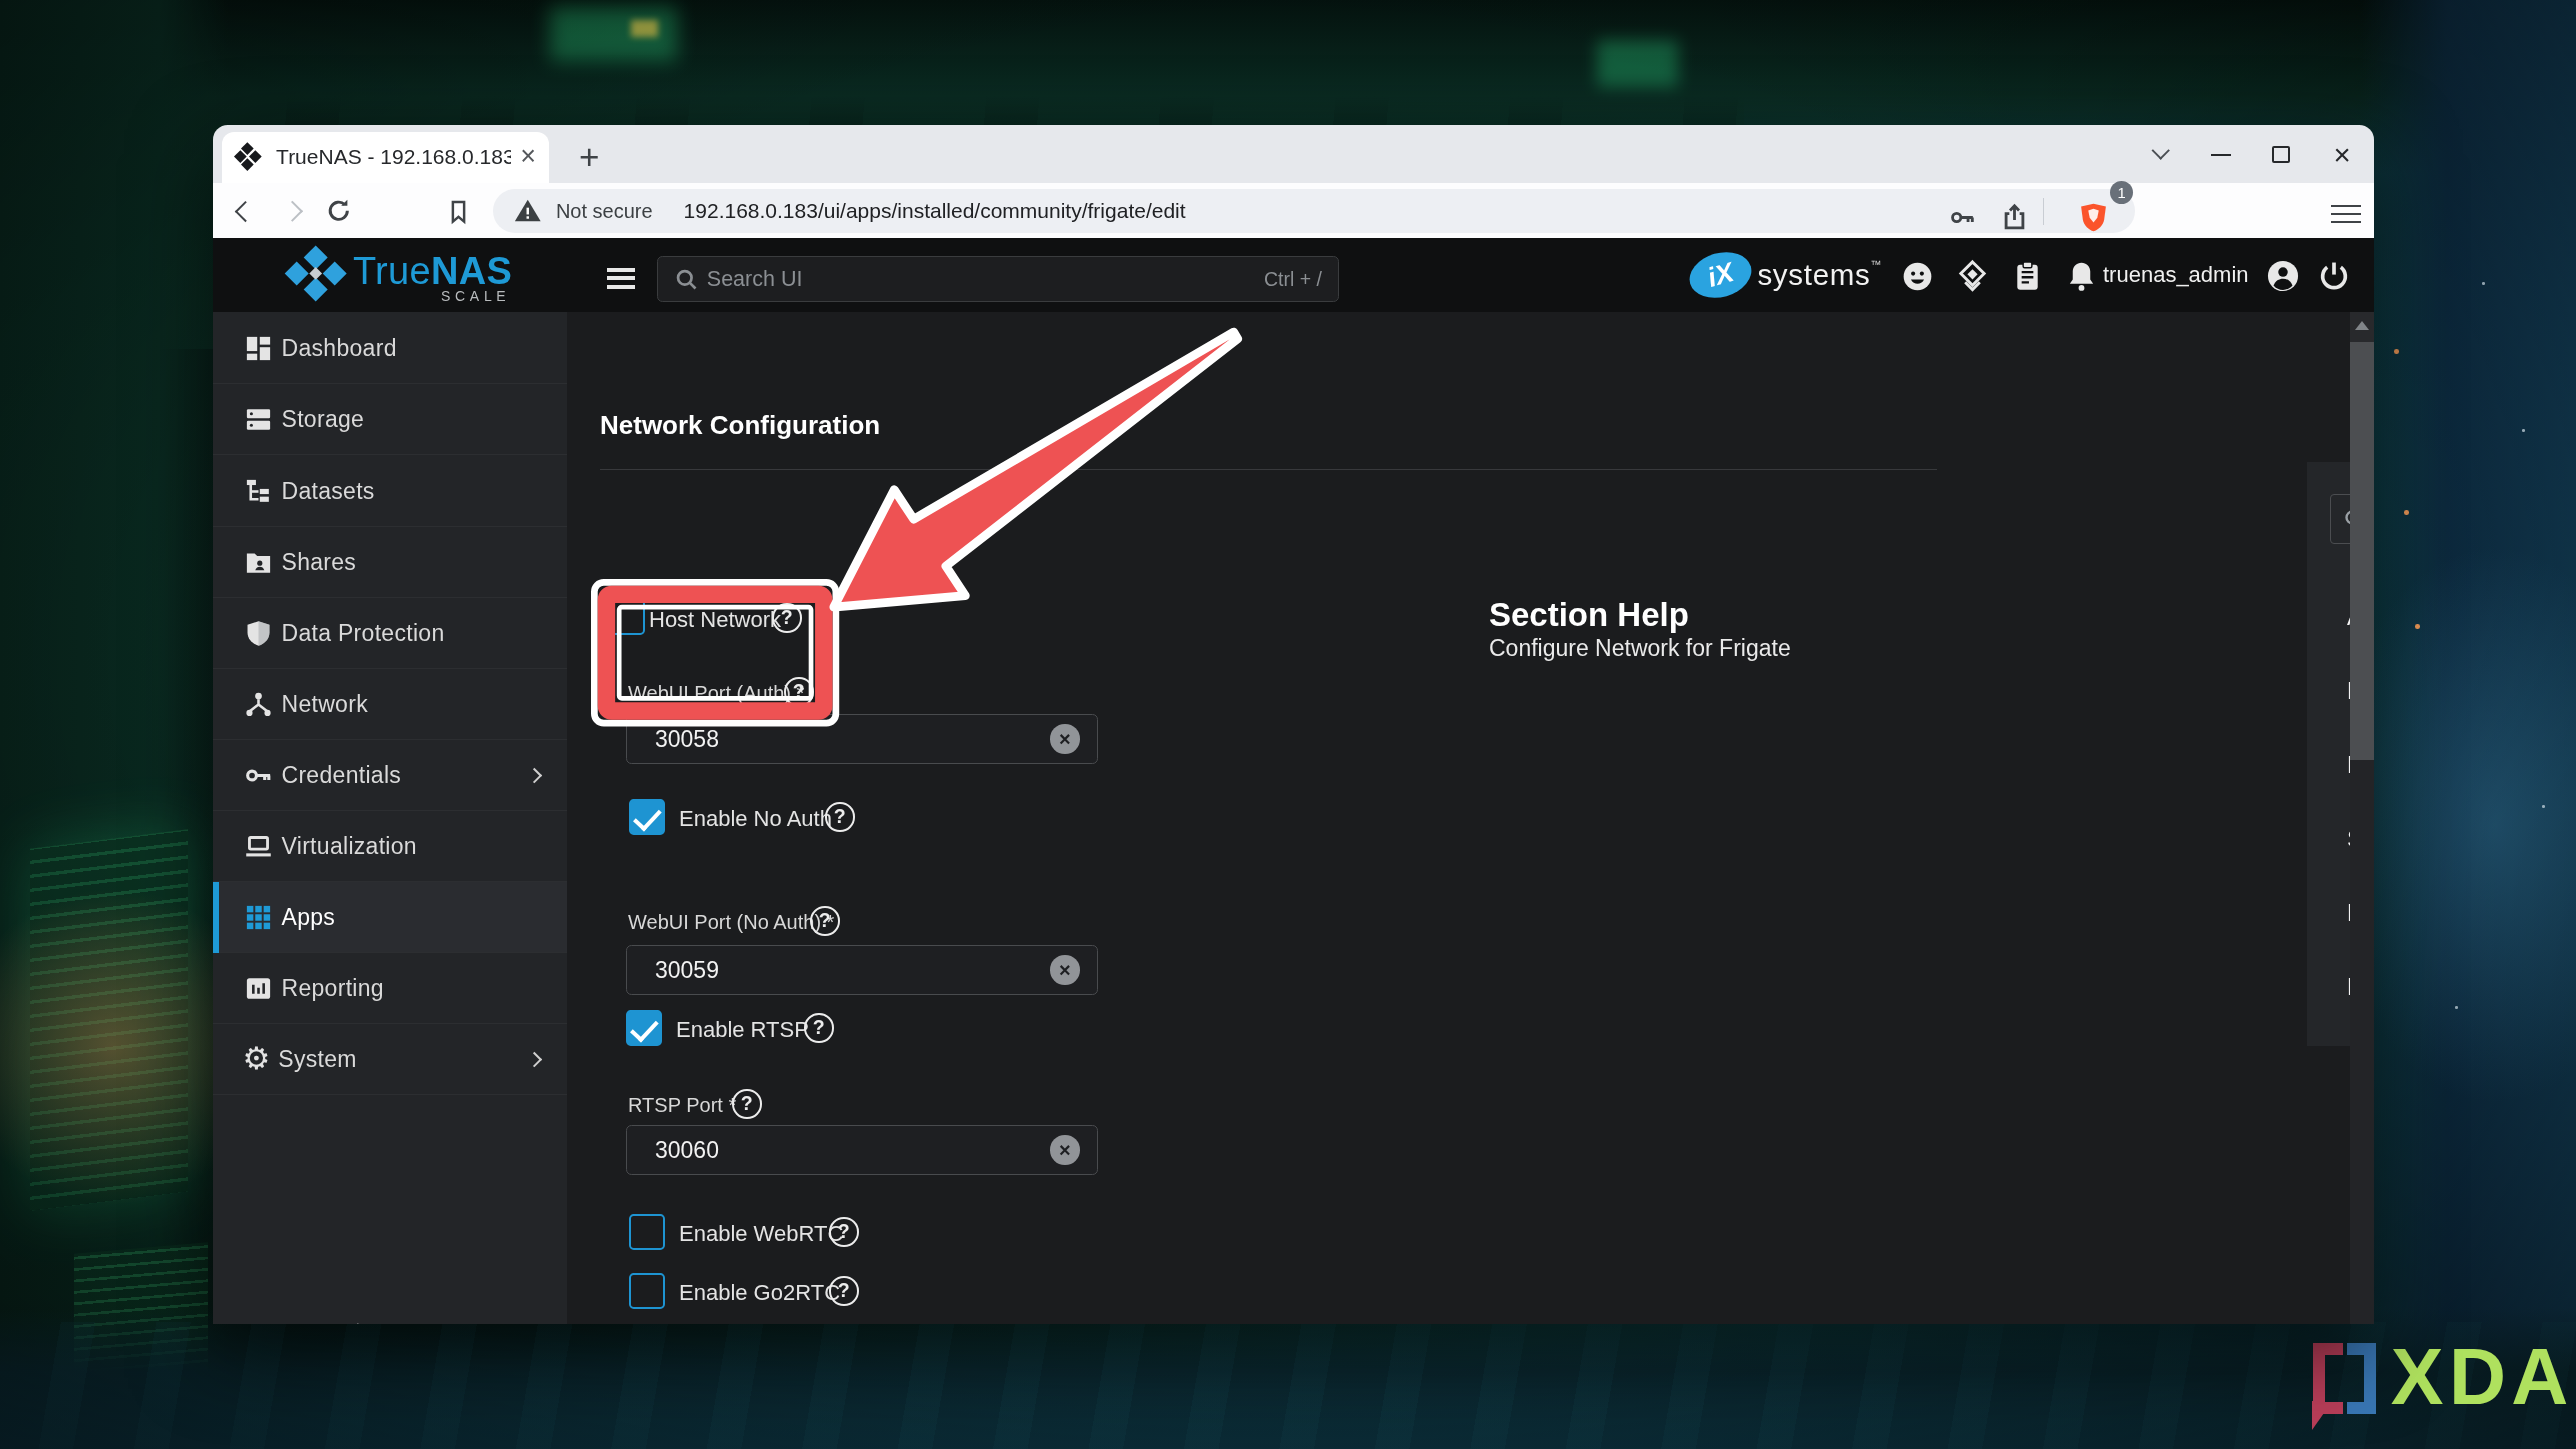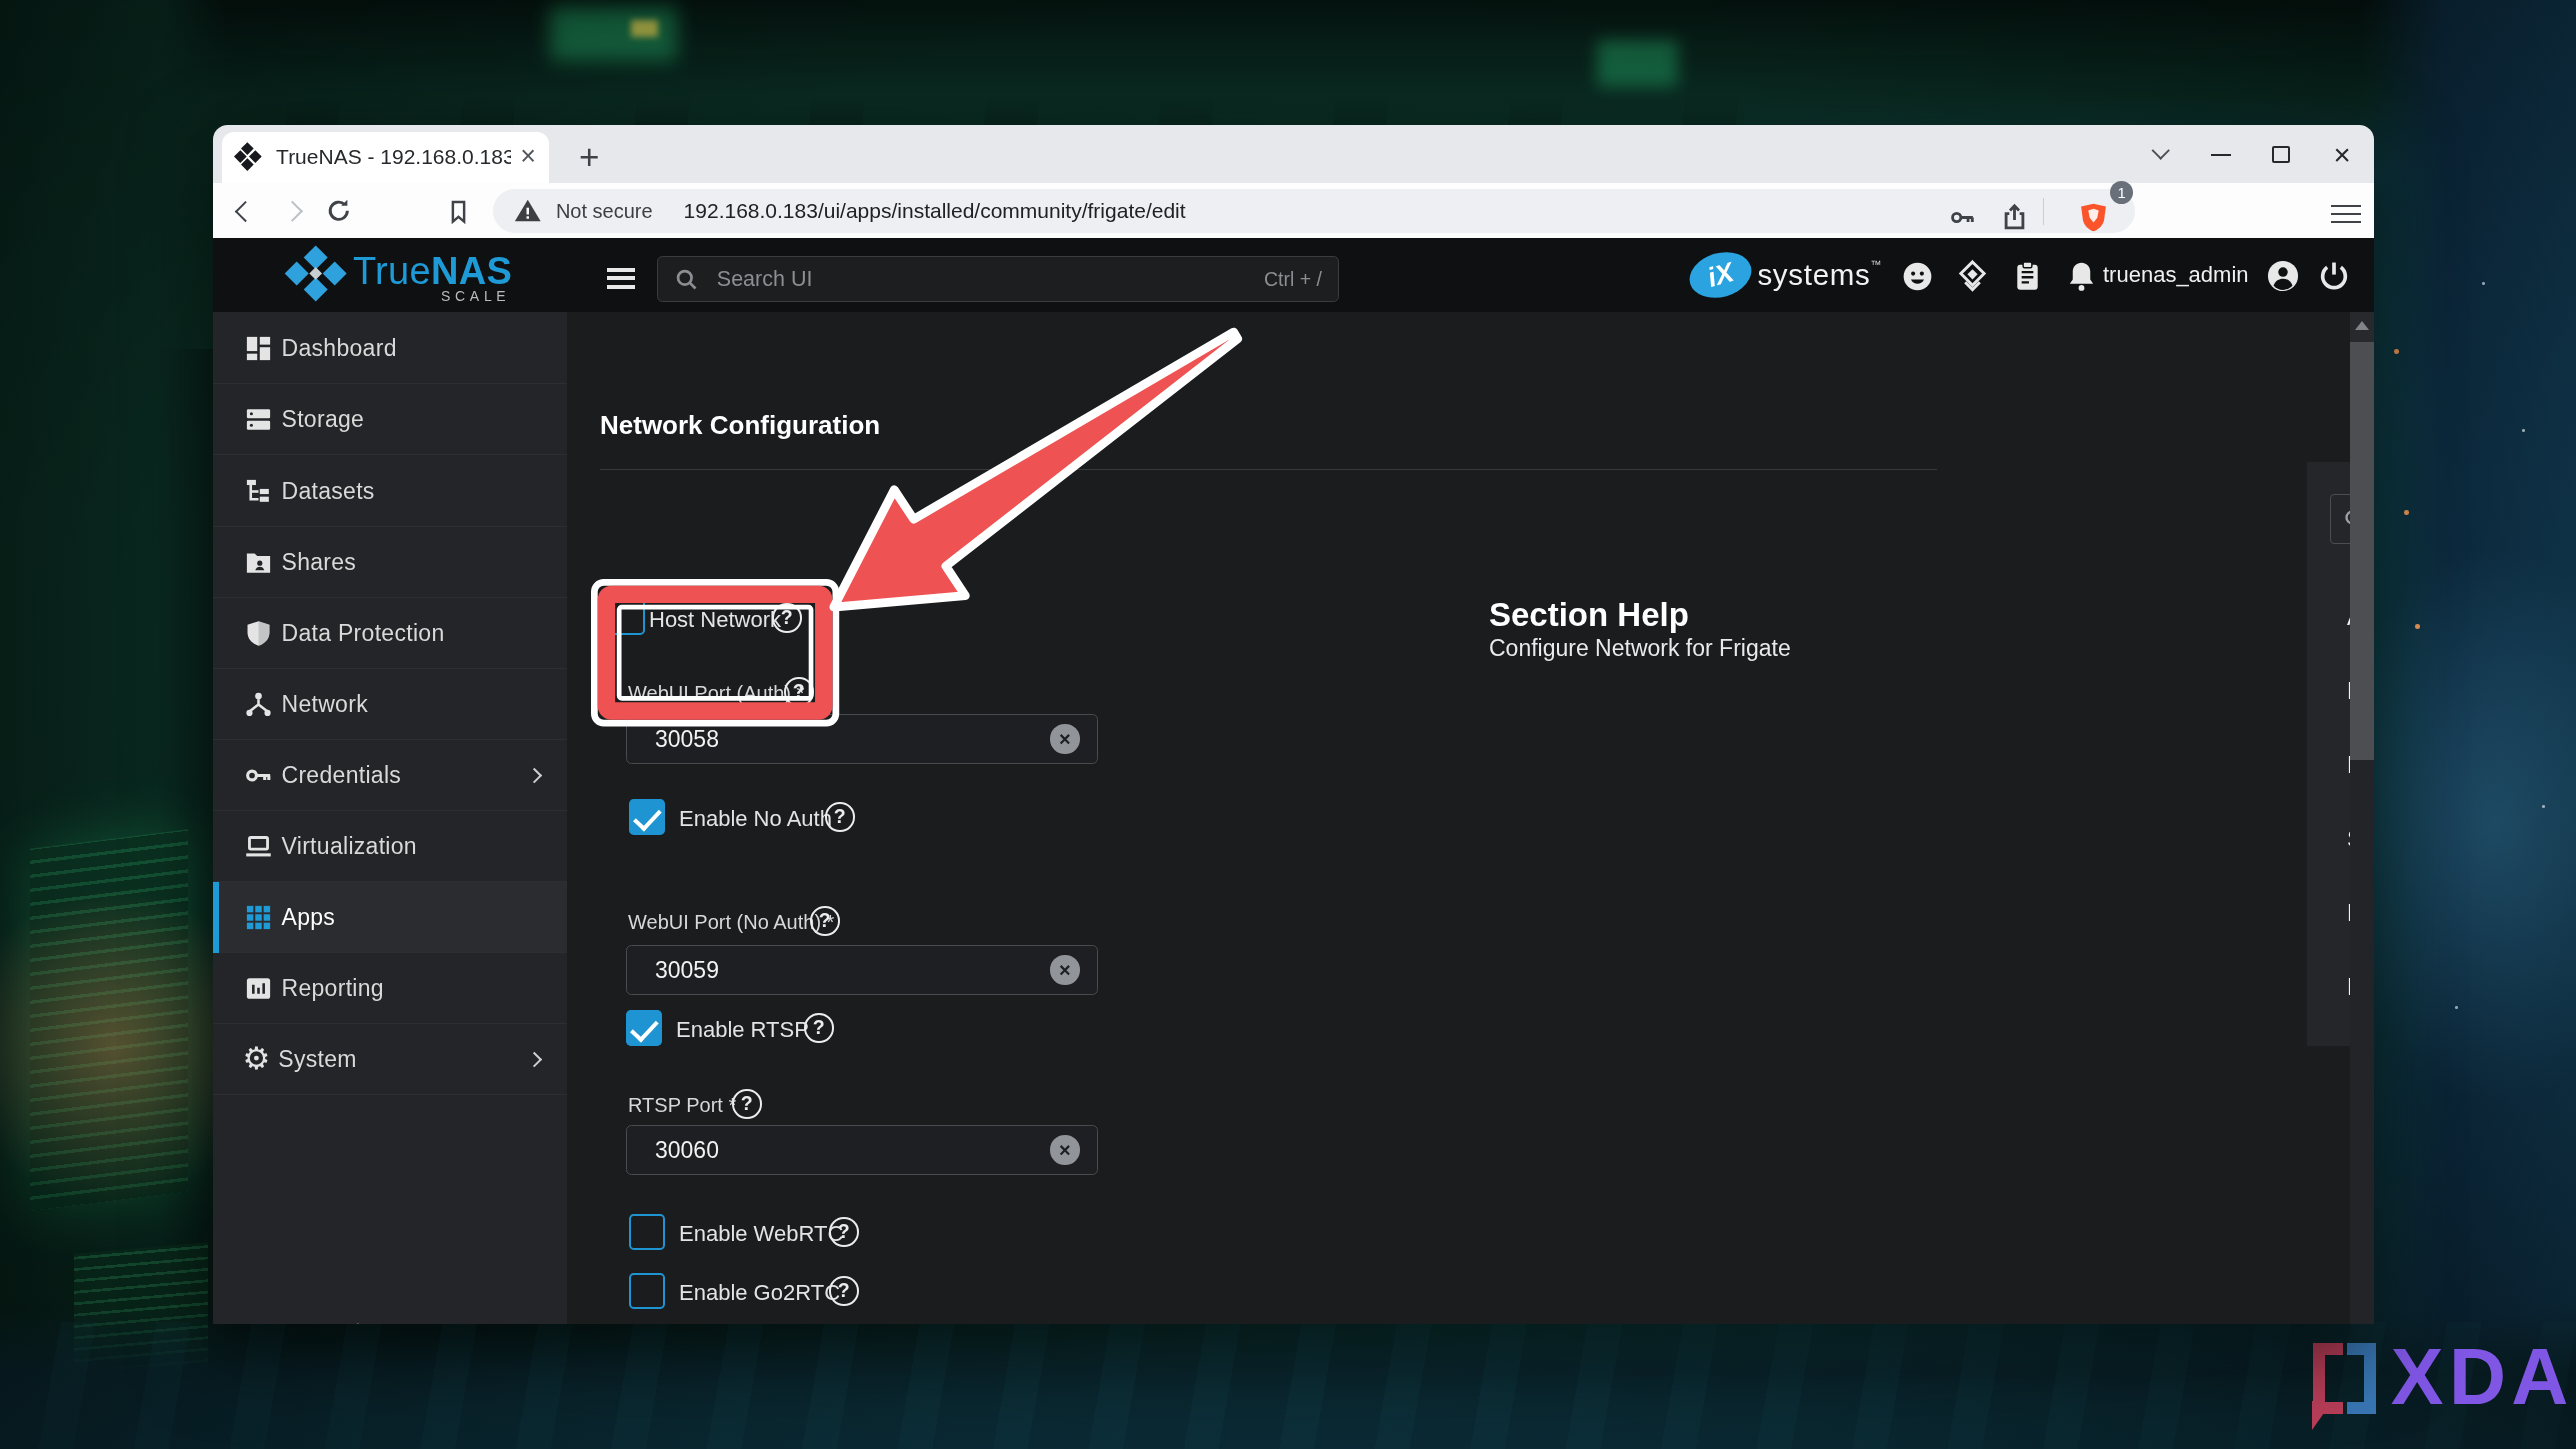--- a/index.html
+++ b/index.html
@@ -38,21 +38,21 @@
     background:linear-gradient(0deg,#0d3340 0%,#0b2b34 55%,rgba(11,43,52,0) 100%);}
   .wp-waves{position:absolute;left:0;bottom:0;width:100%;height:127px;opacity:.5;
     background:repeating-linear-gradient(100deg,rgba(0,0,0,0) 0 60px,rgba(22,84,96,.35) 60px 94px);}
   .wp-vignette{position:absolute;inset:0;background:radial-gradient(ellipse at 50% 45%,rgba(0,0,0,0) 55%,rgba(0,0,0,.5) 100%);}
 
   
   .xda{position:absolute;left:2313px;top:1343px;display:flex;align-items:flex-start;opacity:.92;}
   .xda-bl{position:relative;width:29.5px;height:71px;border-left:12.7px solid #c9415e;border-top:12.7px solid #c9415e;border-bottom:12.7px solid #c9415e;margin-right:4px;}
   .xda-bl::after{content:"";position:absolute;left:-12.7px;bottom:-28px;border-left:12.7px solid #c9415e;border-bottom:17.4px solid transparent;height:12px;}
   .xda-br{width:29.5px;height:71px;border-right:12.7px solid #3e7fc1;border-top:12.7px solid #3e7fc1;border-bottom:12.7px solid #3e7fc1;margin-right:14.8px;}
-  .xda-text{font-size:79px;font-weight:700;color:#8b5cf6;letter-spacing:5.4px;line-height:67px;}
+  .xda-text{font-size:79px;font-weight:700;color:#bef264;letter-spacing:5.4px;line-height:67px;}
 
   
   .browser{position:absolute;left:213px;top:125px;width:2161px;height:1199px;border-radius:14.8px 14.8px 0 0;
     overflow:hidden;box-shadow:0 27px 81px rgba(0,0,0,.6);}
   .tabbar{position:absolute;left:0;top:0;width:100%;height:58px;background:#e6e8ec;}
   .tab{position:absolute;left:9.4px;top:6.7px;width:327px;height:51px;background:#ffffff;border-radius:12px 12px 0 0;
        display:flex;align-items:center;padding:0 13.4px;}
   .favicon{width:25.5px;height:25.5px;position:relative;margin-right:14.8px;flex:0 0 auto;}
   .favicon i{position:absolute;width:8.7px;height:8.7px;background:#17191c;transform:rotate(45deg);}
   .tab-title{font-size:21px;color:#26282b;white-space:nowrap;overflow:hidden;flex:1;}
@@ -86,21 +86,21 @@
   .tn-logo{position:absolute;left:75px;top:10.7px;width:55px;height:52px;}
   .tn-logo i{position:absolute;width:17.4px;height:17.4px;background:#2fa1dd;transform:rotate(45deg);}
   .tn-logo i.g{background:#c8cdd2;width:9.4px;height:9.4px;}
   .tn-word{position:absolute;left:140px;top:12px;font-size:38px;color:#1e9ad6;letter-spacing:0.3px;}
   .tn-word b{font-weight:700;}
   .tn-scale{position:absolute;left:228px;top:50px;font-size:14px;color:#b9bcbe;letter-spacing:4.7px;}
   .burger{position:absolute;left:394px;top:25px;width:28px;}
   .burger i{display:block;height:0;border-bottom:4px solid #e8e8e8;margin:4.7px 0;}
   .tsearch{position:absolute;left:444px;top:18px;width:682px;height:46px;background:#1d1e20;border:1.3px solid #3a3c3e;
            border-radius:5.4px;display:flex;align-items:center;color:#8b8f93;}
-  .tsearch .ph{font-size:21.5px;margin-left:17px;flex:1;}
+  .tsearch .ph{font-size:21.5px;margin-left:7px;flex:1;}
   .tsearch .sc{font-size:19.5px;margin-right:16px;}
   .ix{position:absolute;left:1476px;top:14.8px;display:flex;align-items:center;}
   .ix-oval{width:63px;height:44px;background:#2aa3e0;border-radius:50%;transform:rotate(-16deg);
            display:flex;align-items:center;justify-content:center;color:#fff;font-size:27px;font-weight:700;font-style:italic;}
   .ix-word{font-size:29.5px;color:#f2f2f2;margin-left:5.4px;letter-spacing:0.7px;}
   .ix-tm{font-size:10.7px;color:#cfcfcf;vertical-align:top;}
   .tico{position:absolute;top:19px;width:38px;height:38px;display:flex;align-items:center;justify-content:center;}
   .tuser{position:absolute;left:1890px;top:24px;font-size:22px;color:#f0f0f0;}
 
   .sidebar{position:absolute;left:0;top:74px;width:354px;height:1012px;background:#232528;}

